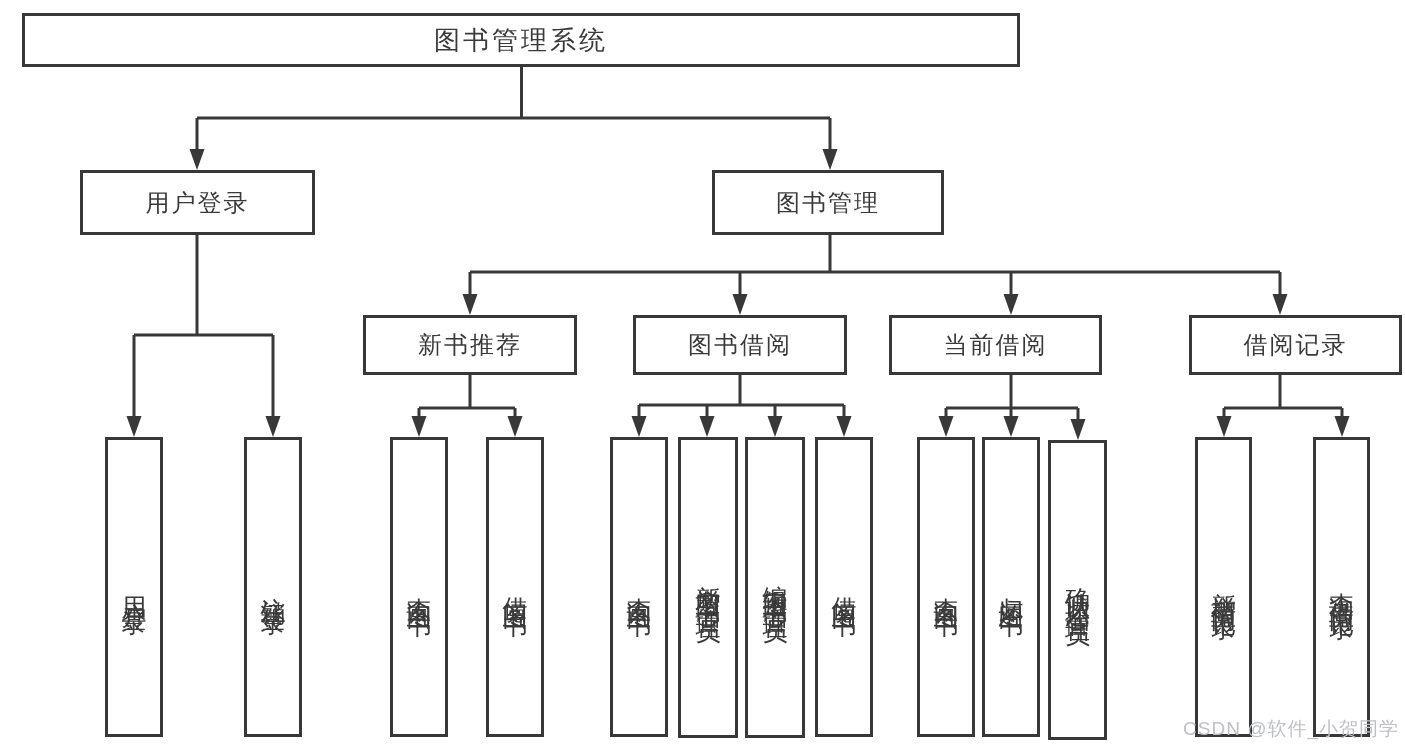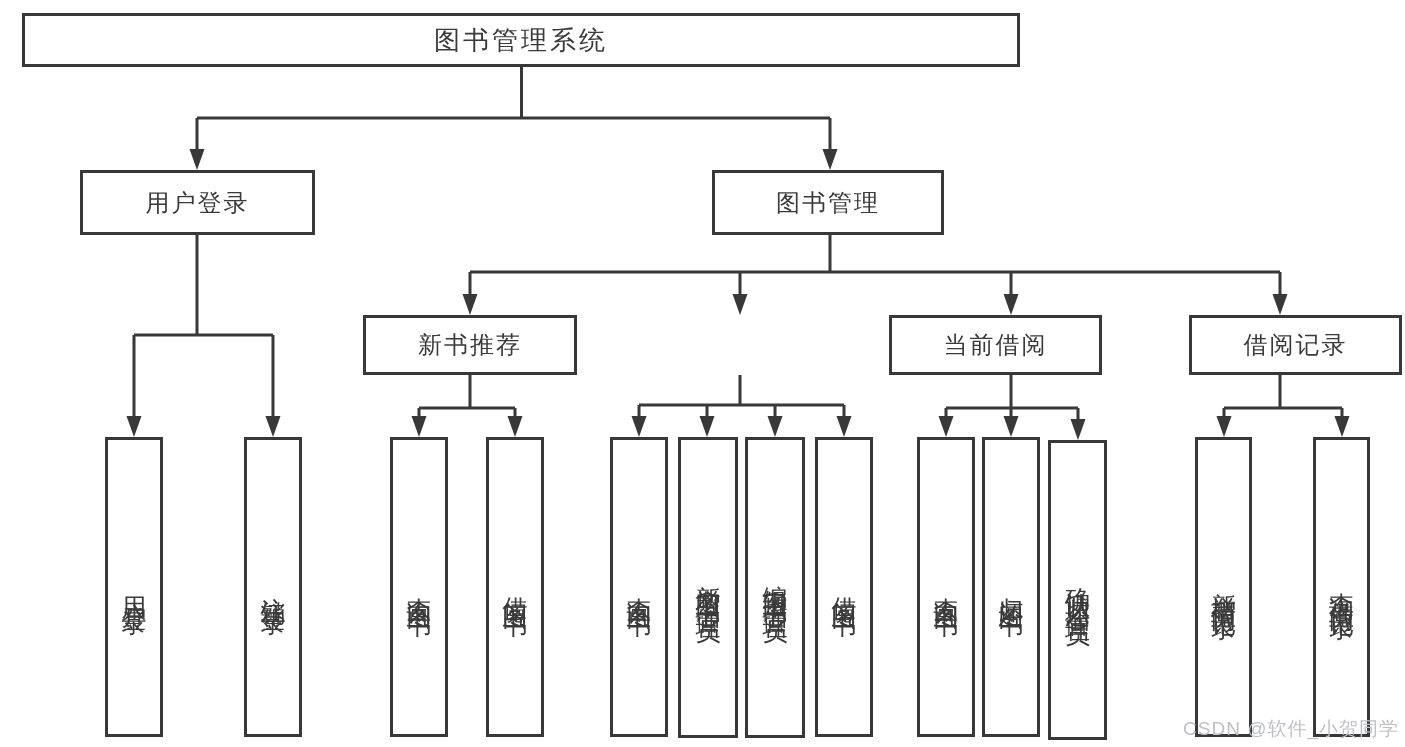--- a/index.html
+++ b/index.html
@@ -83,20 +83,23 @@
   <div class="node h-node" style="left:80px;top:170px;width:235px;height:65px;">
     <span>用户登录</span>
   </div>
   <div class="node h-node" style="left:363px;top:315px;width:214px;height:60px;">
     <span>新书推荐</span>
   </div>
 
   <div class="node h-node" style="left:712px;top:170px;width:232px;height:65px;">
     <span>图书管理</span>
   </div>
+  <div class="node h-node" style="left:633px;top:315px;width:214px;height:60px;">
+    <span>图书借阅</span>
+  </div>
   <div class="node h-node" style="left:889px;top:315px;width:213px;height:60px;">
     <span>当前借阅</span>
   </div>
   <div class="node h-node" style="left:1173px;top:315px;width:213px;height:60px;margin-left:16px;">
     <span>借阅记录</span>
   </div>
 
   <div class="node leaf" style="left:105px;top:437px;width:58px;height:300px;">
     <span class="vtext">用户登录</span>
   </div>

